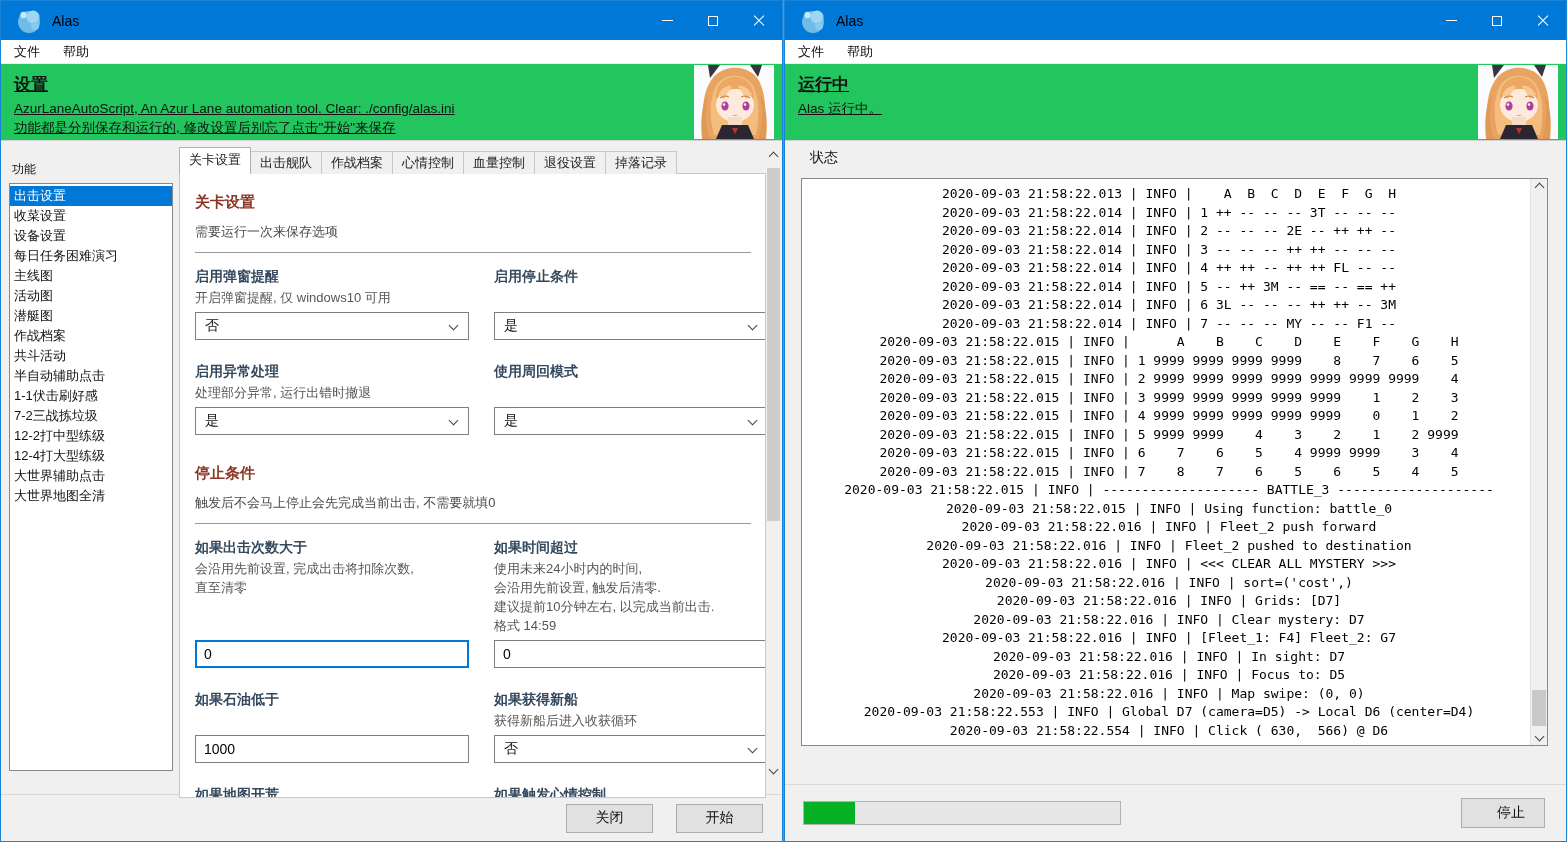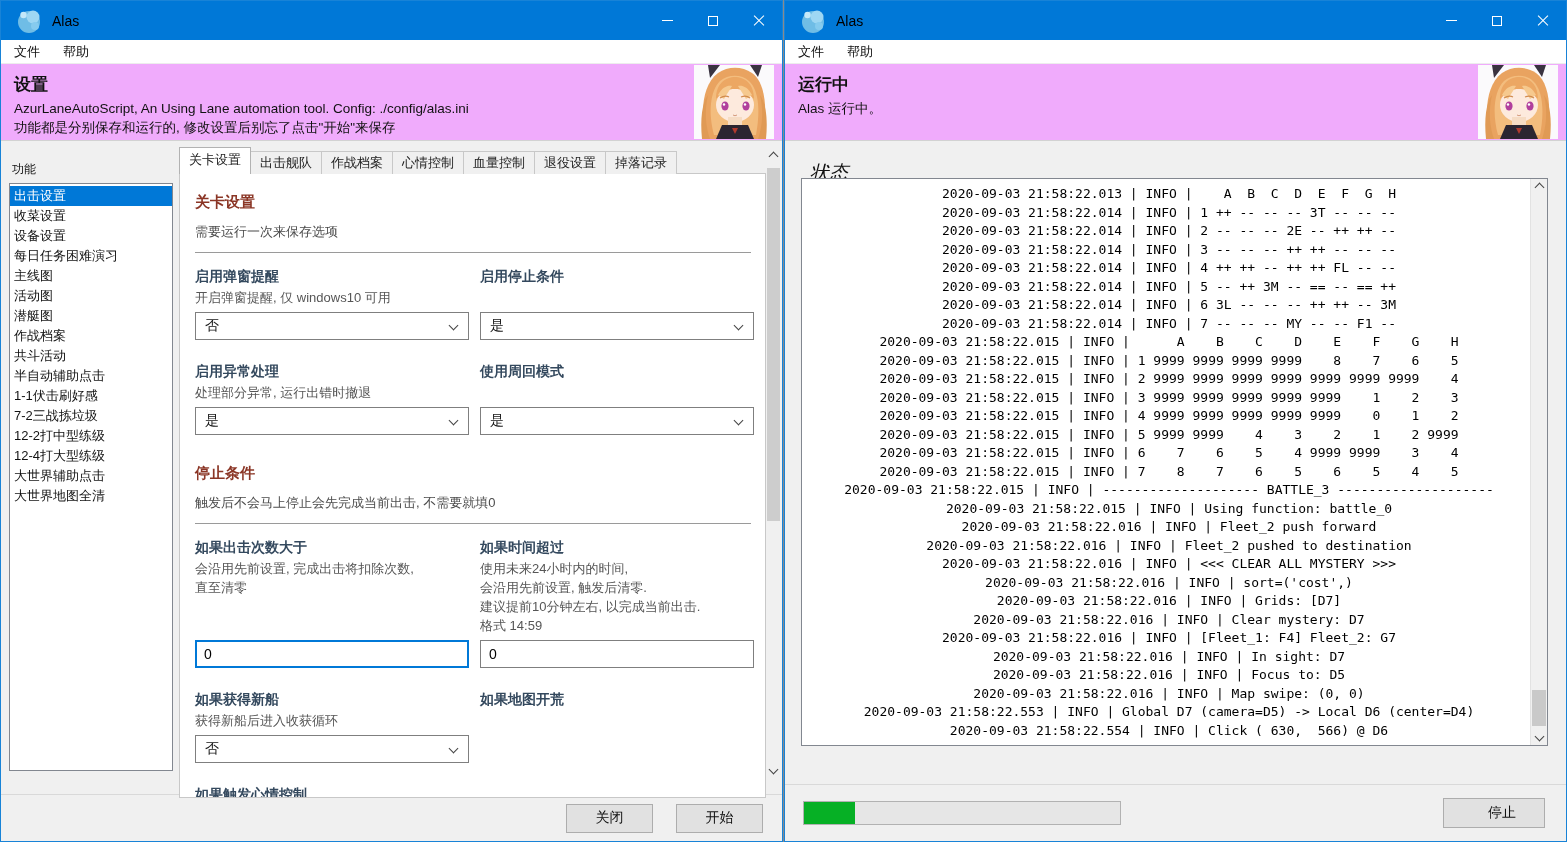--- a/index.html
+++ b/index.html
@@ -22,21 +22,21 @@
   .g-max { width:10px; height:10px; border:1px solid #fff; display:block; }
   .g-close { width:12px; height:12px; position:relative; display:block; }
   .g-close::before,.g-close::after { content:""; position:absolute; left:-1px; top:5px; width:14px; height:1px; background:#fff; }
   .g-close::before { transform:rotate(45deg); }
   .g-close::after  { transform:rotate(-45deg); }
 
   
   .menubar { height:24px; background:#fff; display:flex; align-items:center; padding-left:10px; gap:17px;
              font-size:13px; border-bottom:1px solid #ededed; }
   .menu-item { padding:2px 3px; }
-  .hdr { height:77px; background:#f0abfc; border-bottom:1px solid #d2d2d2; position:relative; padding:9px 95px 0 13px; }
+  .hdr { height:77px; background:#22c55e; border-bottom:1px solid #d2d2d2; position:relative; padding:9px 95px 0 13px;text-decoration:underline; }
   .hdr-title { font-size:17px; font-weight:bold; margin-bottom:3px; }
   .hdr-line { font-size:13.5px; line-height:19px; }
   .avatar { position:absolute; top:1px; right:8px; width:80px; height:74px; background:#fcfbfd; }
 
   
   .func-heading { position:absolute; left:11px; top:160px; font-size:12px; font-weight:normal; }
   .listbox { position:absolute; left:8px; top:182px; width:164px; height:588px;
              background:#fff; border:1px solid #828790; padding-top:2px; overflow:hidden; }
   .list-item { height:20px; line-height:20px; font-size:13px; padding-left:4px; white-space:nowrap; }
   .list-item.selected { background:#0078d7; color:#ffffff; }
@@ -46,21 +46,21 @@
   .tab { height:23px; line-height:21px; font-size:13px; padding:0 9px; background:#f0f0f0;
          border:1px solid #c8c8c8; border-bottom:none; margin-right:-1px; color:#222; }
   .tab.active { height:27px; line-height:24px; background:#fff; border-color:#b2b2b2; position:relative; z-index:4; }
   .pane { position:absolute; left:178px; top:172px; width:587px; height:625px; background:#fff;
           border:1px solid #c8c8c8; overflow:hidden; padding:19px 14px 0 15px; z-index:2; }
 
   .section-title { font-size:15px; font-weight:bold; color:#8b3626; margin-bottom:11px; }
   .section-desc  { font-size:13px; color:#4c4c4c; margin-bottom:11px; }
   .divider { border:none; border-top:1px solid #9a9a9a; margin:0 0 13px 0; }
 
-  .grid { display:grid; grid-template-columns:274px 274px; column-gap:11px; margin-bottom:8px; }
+  .grid { display:grid; grid-template-columns:274px 274px; column-gap:25px; margin-bottom:8px; }
   .cell { display:flex; flex-direction:column; padding-bottom:21px; }
   .f-label { font-size:14px; font-weight:bold; color:#34495e; line-height:20px; margin-bottom:2px; }
   .f-desc  { font-size:13px; color:#565656; line-height:19px; margin-bottom:5px; white-space:pre-line; }
   .control { margin-top:auto; }
   .tselect { height:28px; border:1px solid #7f7f7f; background:#fff; display:flex; align-items:center;
              padding:0 26px 0 9px; font-size:14px; position:relative; }
   .tselect .chev { position:absolute; right:11px; top:9px; }
   .tinput { width:100%; height:28px; border:1px solid #7f7f7f; background:#fff; font-size:14px; padding:0 8px;
             font-family:"Liberation Sans","DejaVu Sans",sans-serif; outline:none; }
   .tinput.focused { border:2px solid #0078d7; padding:0 7px; }
@@ -76,34 +76,34 @@
   .vs-thumb { position:absolute; left:1px; right:1px; background:#cdcdcd; }
   #left-thumb { top:20px; height:353px; }
 
   
   .footer { position:absolute; left:0; right:0; bottom:0; background:#f0f0f0; border-top:1px solid #d9d9d9; }
   #left-footer { height:47px; display:flex; justify-content:flex-end; align-items:center; gap:23px; padding-right:19px; }
   .btn { width:87px; height:29px; background:#e1e1e1; border:1px solid #adadad; font-size:14px;
          display:flex; align-items:center; justify-content:center; }
 
   
-  .status-label { position:absolute; left:25px; top:159px; font-size:19px;font-style:italic; }
+  .status-label { position:absolute; left:25px; top:148px; font-size:14px; }
   .logbox { position:absolute; left:16px; top:177px; width:747px; height:568px; background:#fff;
             border:1px solid #828790; overflow:hidden; }
   .loglines { position:absolute; left:9px; top:6px; right:20px; bottom:0; overflow:hidden;
               font-family:"DejaVu Sans Mono","Liberation Mono",monospace; font-size:13px; line-height:18.5px;
               white-space:pre; color:#000;text-align:center; }
   .log-scroll { position:absolute; top:0; right:0; bottom:0; width:17px; background:#f0f0f0; border-left:1px solid #e2e2e2; }
   #log-thumb { bottom:19px; height:36px; background:#c9c9c9; }
 
   #right-footer { height:57px; }
   .progress-track { position:absolute; left:18px; top:16px; width:318px; height:24px;
                     background:#e6e6e6; border:1px solid #b2b2b2; }
   .progress-fill { height:100%; background:#06b025; width:0; }
-  .stop-btn { position:absolute; right:21px; top:13px; width:102px; height:30px;padding-left:16px; }
+  .stop-btn { position:absolute; right:21px; top:13px; width:84px; height:30px;padding-left:16px; }
 </style>
 </head>
 <body>
 
 <div class="window" id="win-left">
   <div class="titlebar">
     <svg class="tb-icon" viewBox="0 0 28 28">
       <circle cx="14" cy="15" r="11" fill="#6fbde6"></circle>
       <circle cx="18" cy="10" r="6.5" fill="#9ed7f3"></circle>
       <circle cx="8.5" cy="8" r="3.2" fill="#c4e8f9"></circle>
@@ -120,21 +120,21 @@
     <span class="tb-btn">
         <span class="g-close"></span>
       </span>
   </div>
   <div class="menubar">
     <span class="menu-item">文件</span>
     <span class="menu-item">帮助</span>
   </div>
   <div class="hdr">
     <div class="hdr-title">设置</div>
-    <div class="hdr-line">AzurLaneAutoScript, An Using Lane automation tool. Config: ./config/alas.ini</div>
+    <div class="hdr-line">AzurLaneAutoScript, An Azur Lane automation tool. Clear: ./config/alas.ini</div>
     <div class="hdr-line">功能都是分别保存和运行的, 修改设置后别忘了点击"开始"来保存</div>
     <svg class="avatar" viewBox="0 0 80 74">
       <rect x="0" y="0" width="80" height="74" fill="#fbfafc"></rect>
       <polygon points="14,0 26,0 16,13" fill="#3a3340"></polygon>
       <polygon points="56,0 68,0 64,12" fill="#3a3340"></polygon>
       <path d="M12 74 C6 48 8 20 24 8 C34 1 48 1 58 8 C72 18 74 46 68 74 Z" fill="#e9a360"></path>
       <path d="M20 70 C14 48 16 26 26 16 C34 9 48 9 55 16 C66 26 66 50 62 70 Z" fill="#f3bd7e"></path>
       <ellipse cx="41" cy="40" rx="19" ry="17" fill="#fdeadd"></ellipse>
       <rect x="34" y="52" width="14" height="12" fill="#f6dcc4"></rect>
       <path d="M22 34 C22 18 32 12 41 12 C50 12 60 18 60 34 C52 26 48 24 41 24 C34 24 30 26 22 34 Z" fill="#eca763"></path>
@@ -233,20 +233,24 @@
 直至清零</div>
         <input class="control tinput focused" value="0" style="">
       </div>
       <div class="cell">
         <div class="f-label">如果时间超过</div>
         <div class="f-desc">使用未来24小时内的时间,
 会沿用先前设置, 触发后清零.
 建议提前10分钟左右, 以完成当前出击.
 格式 14:59</div>
         <input class="control tinput" value="0" style="">
+      </div>
+      <div class="cell">
+        <div class="f-label">如果石油低于</div>
+        <input class="control tinput" value="1000" style="">
       </div>
       <div class="cell">
         <div class="f-label">如果获得新船</div>
         <div class="f-desc">获得新船后进入收获循环</div>
         <div class="control tselect">
           <span>否</span>
           <span class="chev down"></span>
         </div>
       </div>
       <div class="cell">

